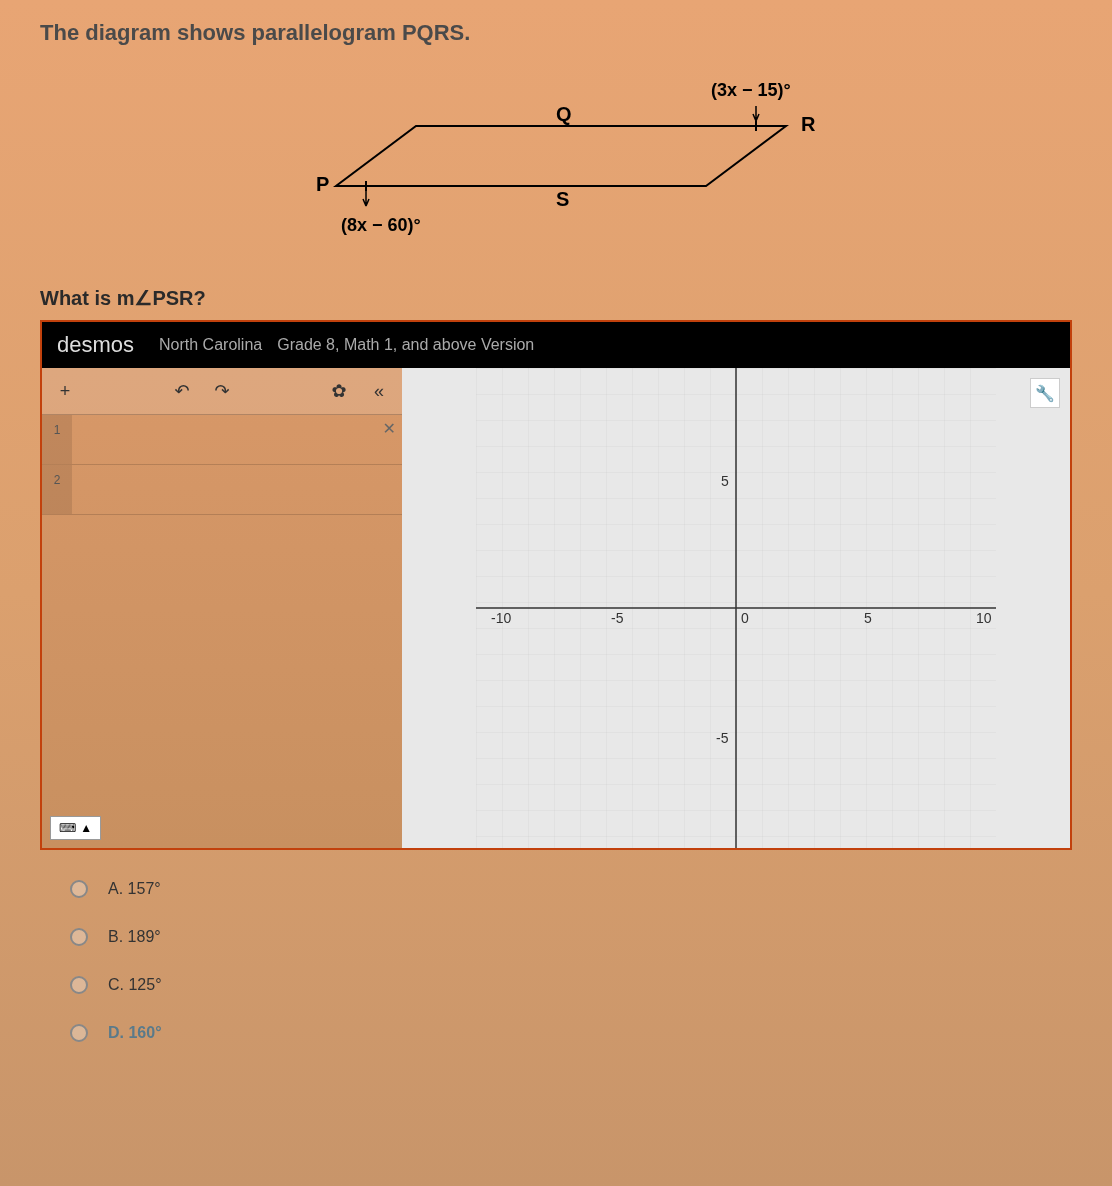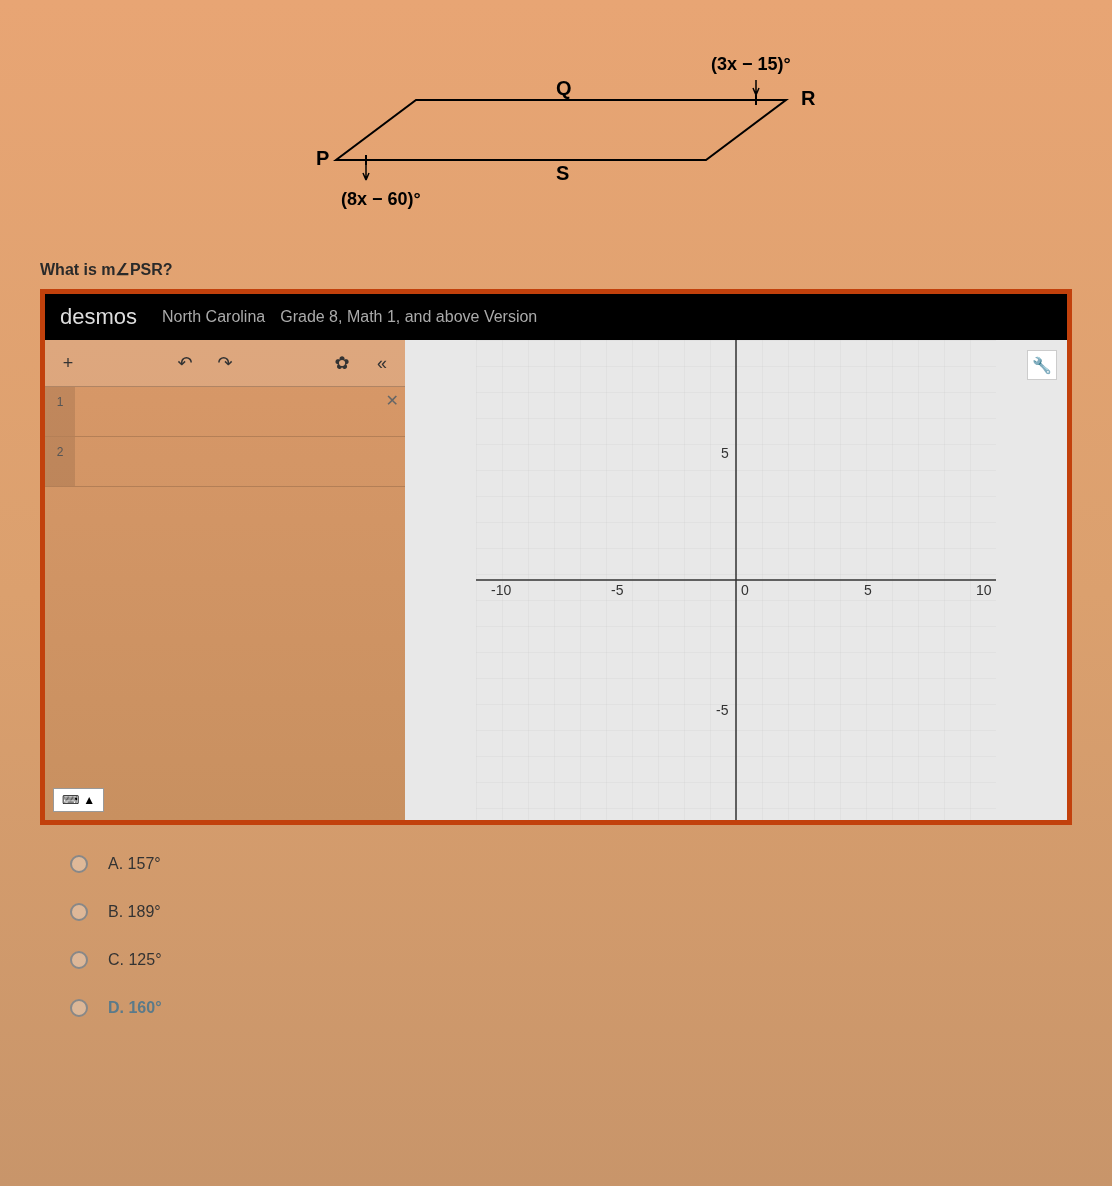--- a/index.html
+++ b/index.html
@@ -28,29 +28,29 @@
       justify-content: center;
       margin: 30px 0;
       position: relative;
       height: 180px;
     }
     .parallelogram-svg {
       width: 600px;
       height: 180px;
     }
     .question-subtitle {
-      font-size: 16px;
+      font-size: 20px;
       font-weight: bold;
       color: #2a2a2a;
       margin-top: 15px;
       margin-bottom: 10px;
     }
     .desmos-container {
       background: #b91c1c;
-      border: 5px solid #c2410c;
+      border: 2px solid #c2410c;
       text-align: center;
     }
     .desmos-header {
       background: #000;
       color: #aaa;
       padding: 10px 15px;
       font-size: 16px;
       display: flex;
       align-items: center;
       gap: 15px;
@@ -183,20 +183,21 @@
     }
     .answer-row:nth-child(4) .answer-label {
       color: #5a7a8a;
       font-weight: bold;
     }
   </style>
 </head>
 <body>
 
 <div class="container">
+  <div class="question-text">The diagram shows parallelogram PQRS.</div>
 
   <div class="diagram-area">
     <svg class="parallelogram-svg" viewBox="0 0 600 180">
       <polygon points="80,110 450,110 530,50 160,50" fill="none" stroke="#000" stroke-width="2"></polygon>
       <line x1="110" y1="105" x2="110" y2="115" stroke="#000" stroke-width="2"></line>
       <line x1="500" y1="45" x2="500" y2="55" stroke="#000" stroke-width="2"></line>
       <path d="M 110 115 L 110 130 L 107 123 M 110 130 L 113 123" fill="none" stroke="#000" stroke-width="1.5"></path>
       <path d="M 500 45 L 500 30 M 500 45 L 497 38 M 500 45 L 503 38" fill="none" stroke="#000" stroke-width="1.5"></path>
       <text x="60" y="115" font-size="20" font-weight="bold" fill="#000">P</text>
       <text x="300" y="45" font-size="20" font-weight="bold" fill="#000">Q</text>

